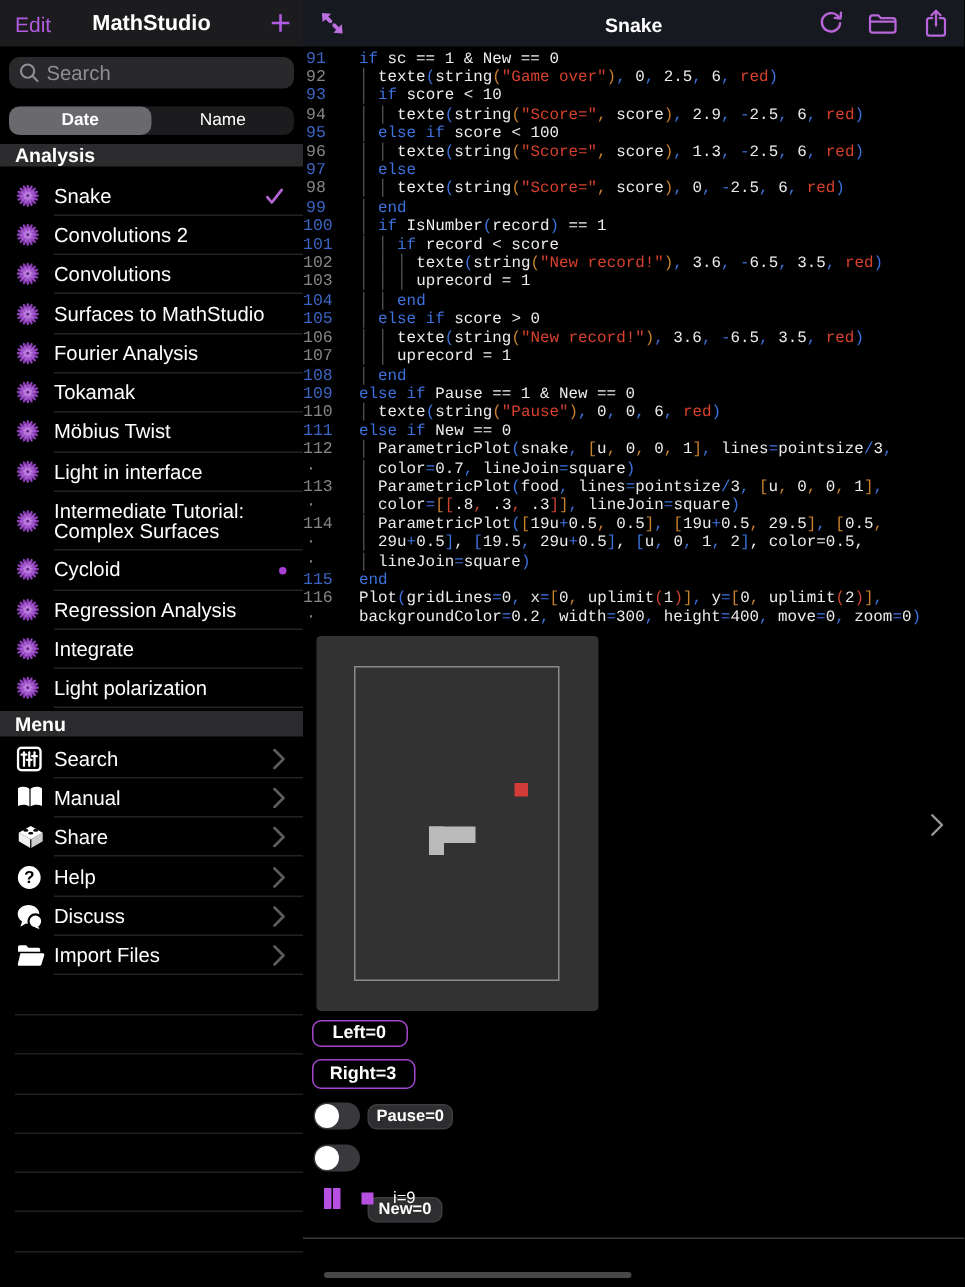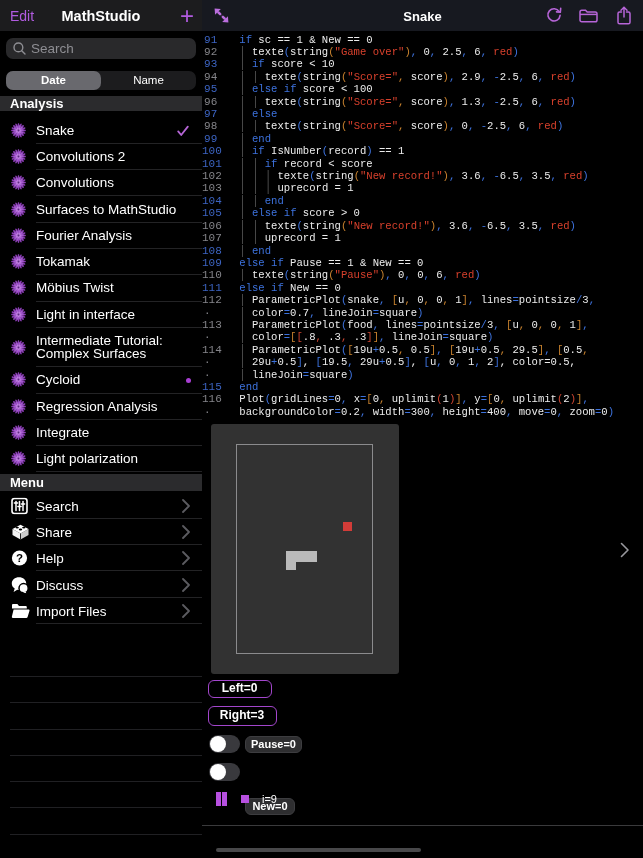--- a/index.html
+++ b/index.html
@@ -618,20 +618,32 @@
               </g>
             </svg>
           </span>
           <span class="mtx">Search</span>
           <svg class="chev" width="8" height="14" viewBox="0 0 8 14">
             <path d="M1 1 L7 7 L1 13" fill="none" stroke="#5b5b60" stroke-width="1.8" stroke-linecap="round" stroke-linejoin="round"></path>
           </svg>
         </div>
 <div class="mrow">
           <span class="mic">
+            <svg width="18" height="16" viewBox="0 0 18 16">
+              <path d="M1 2 C3.5 0.6 6.8 0.8 8.6 2.4 L8.6 14.2 C6.8 12.8 3.5 12.6 1 13.8 Z" fill="#fff"></path>
+              <path d="M17 2 C14.5 0.6 11.2 0.8 9.4 2.4 L9.4 14.2 C11.2 12.8 14.5 12.6 17 13.8 Z" fill="#fff"></path>
+            </svg>
+          </span>
+          <span class="mtx">Manual</span>
+          <svg class="chev" width="8" height="14" viewBox="0 0 8 14">
+            <path d="M1 1 L7 7 L1 13" fill="none" stroke="#5b5b60" stroke-width="1.8" stroke-linecap="round" stroke-linejoin="round"></path>
+          </svg>
+        </div>
+<div class="mrow">
+          <span class="mic">
             <svg width="19" height="17" viewBox="0 0 19 17">
               <path d="M9.5 1.2 L17.5 5.6 L9.5 10 L1.5 5.6 Z" fill="#fff"></path>
               <path d="M1.5 5.6 L9.5 10 L9.5 16 L1.5 11.4 Z" fill="#fff" opacity="0.95"></path>
               <path d="M17.5 5.6 L9.5 10 L9.5 16 L17.5 11.4 Z" fill="#fff" opacity="0.8"></path>
               <g fill="#000">
                 <ellipse cx="6.2" cy="4.1" rx="1.7" ry="0.9"></ellipse>
                 <ellipse cx="12.8" cy="4.1" rx="1.7" ry="0.9"></ellipse>
                 <ellipse cx="9.5" cy="6" rx="1.7" ry="0.9"></ellipse>
               </g>
               <path d="M9.5 10 L9.5 16" stroke="#000" stroke-width="0.8"></path>

